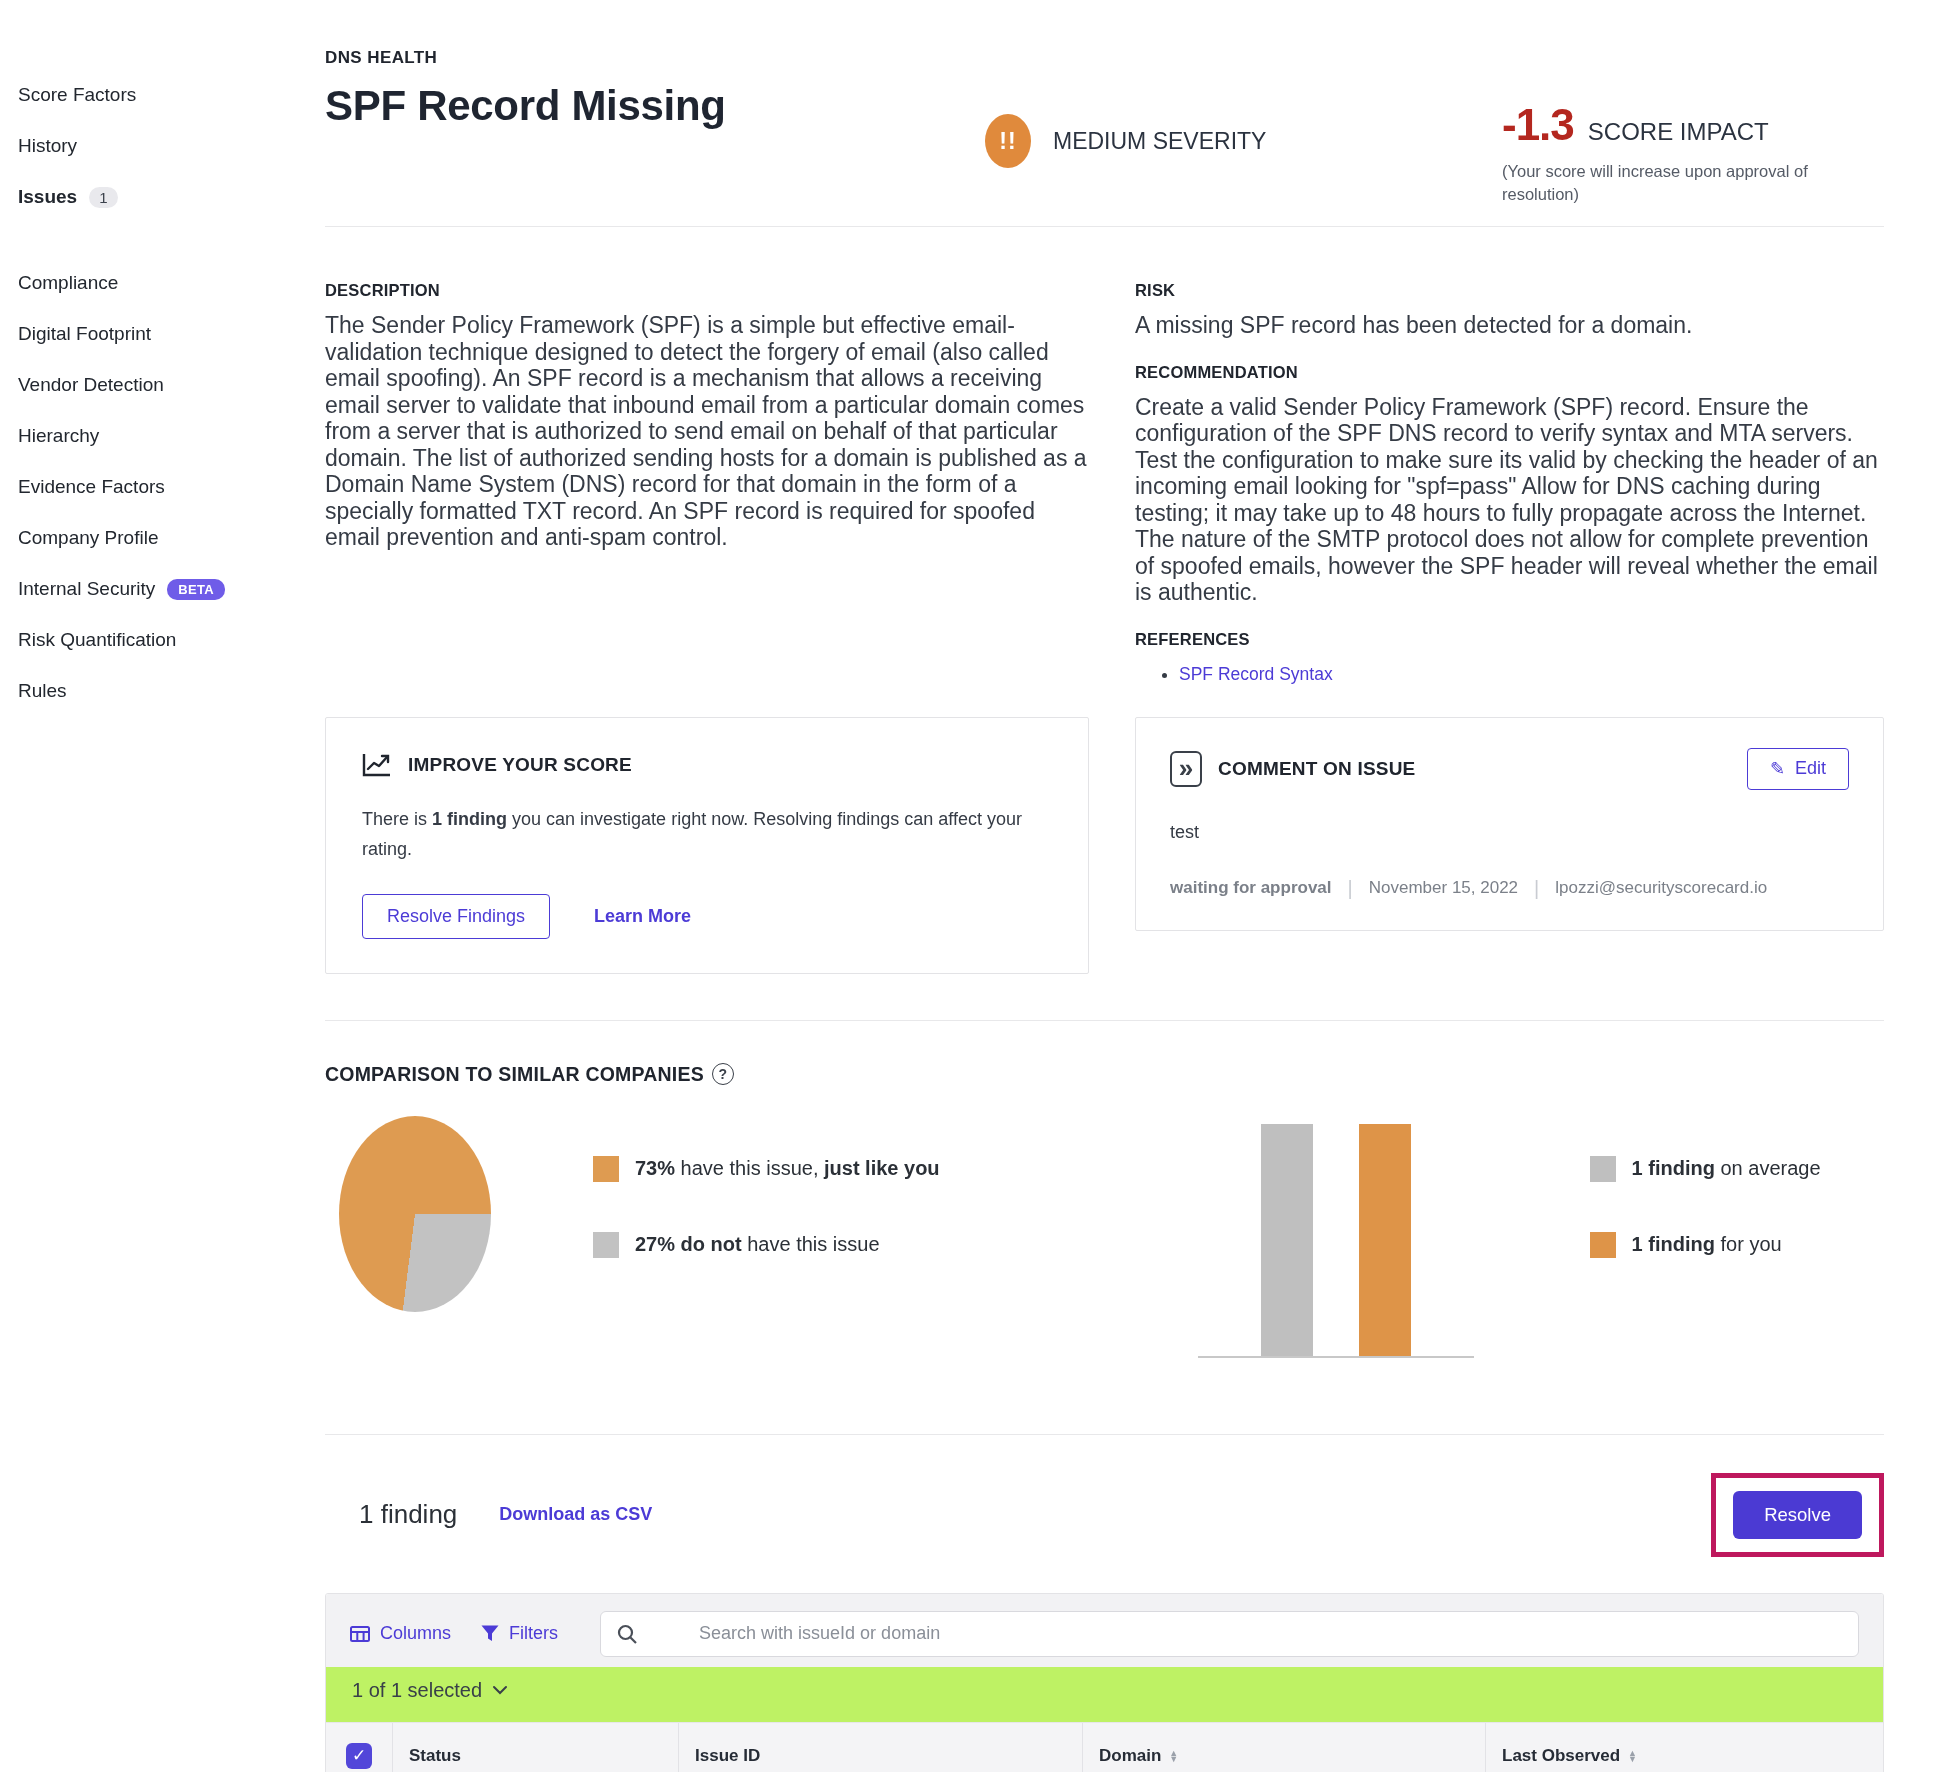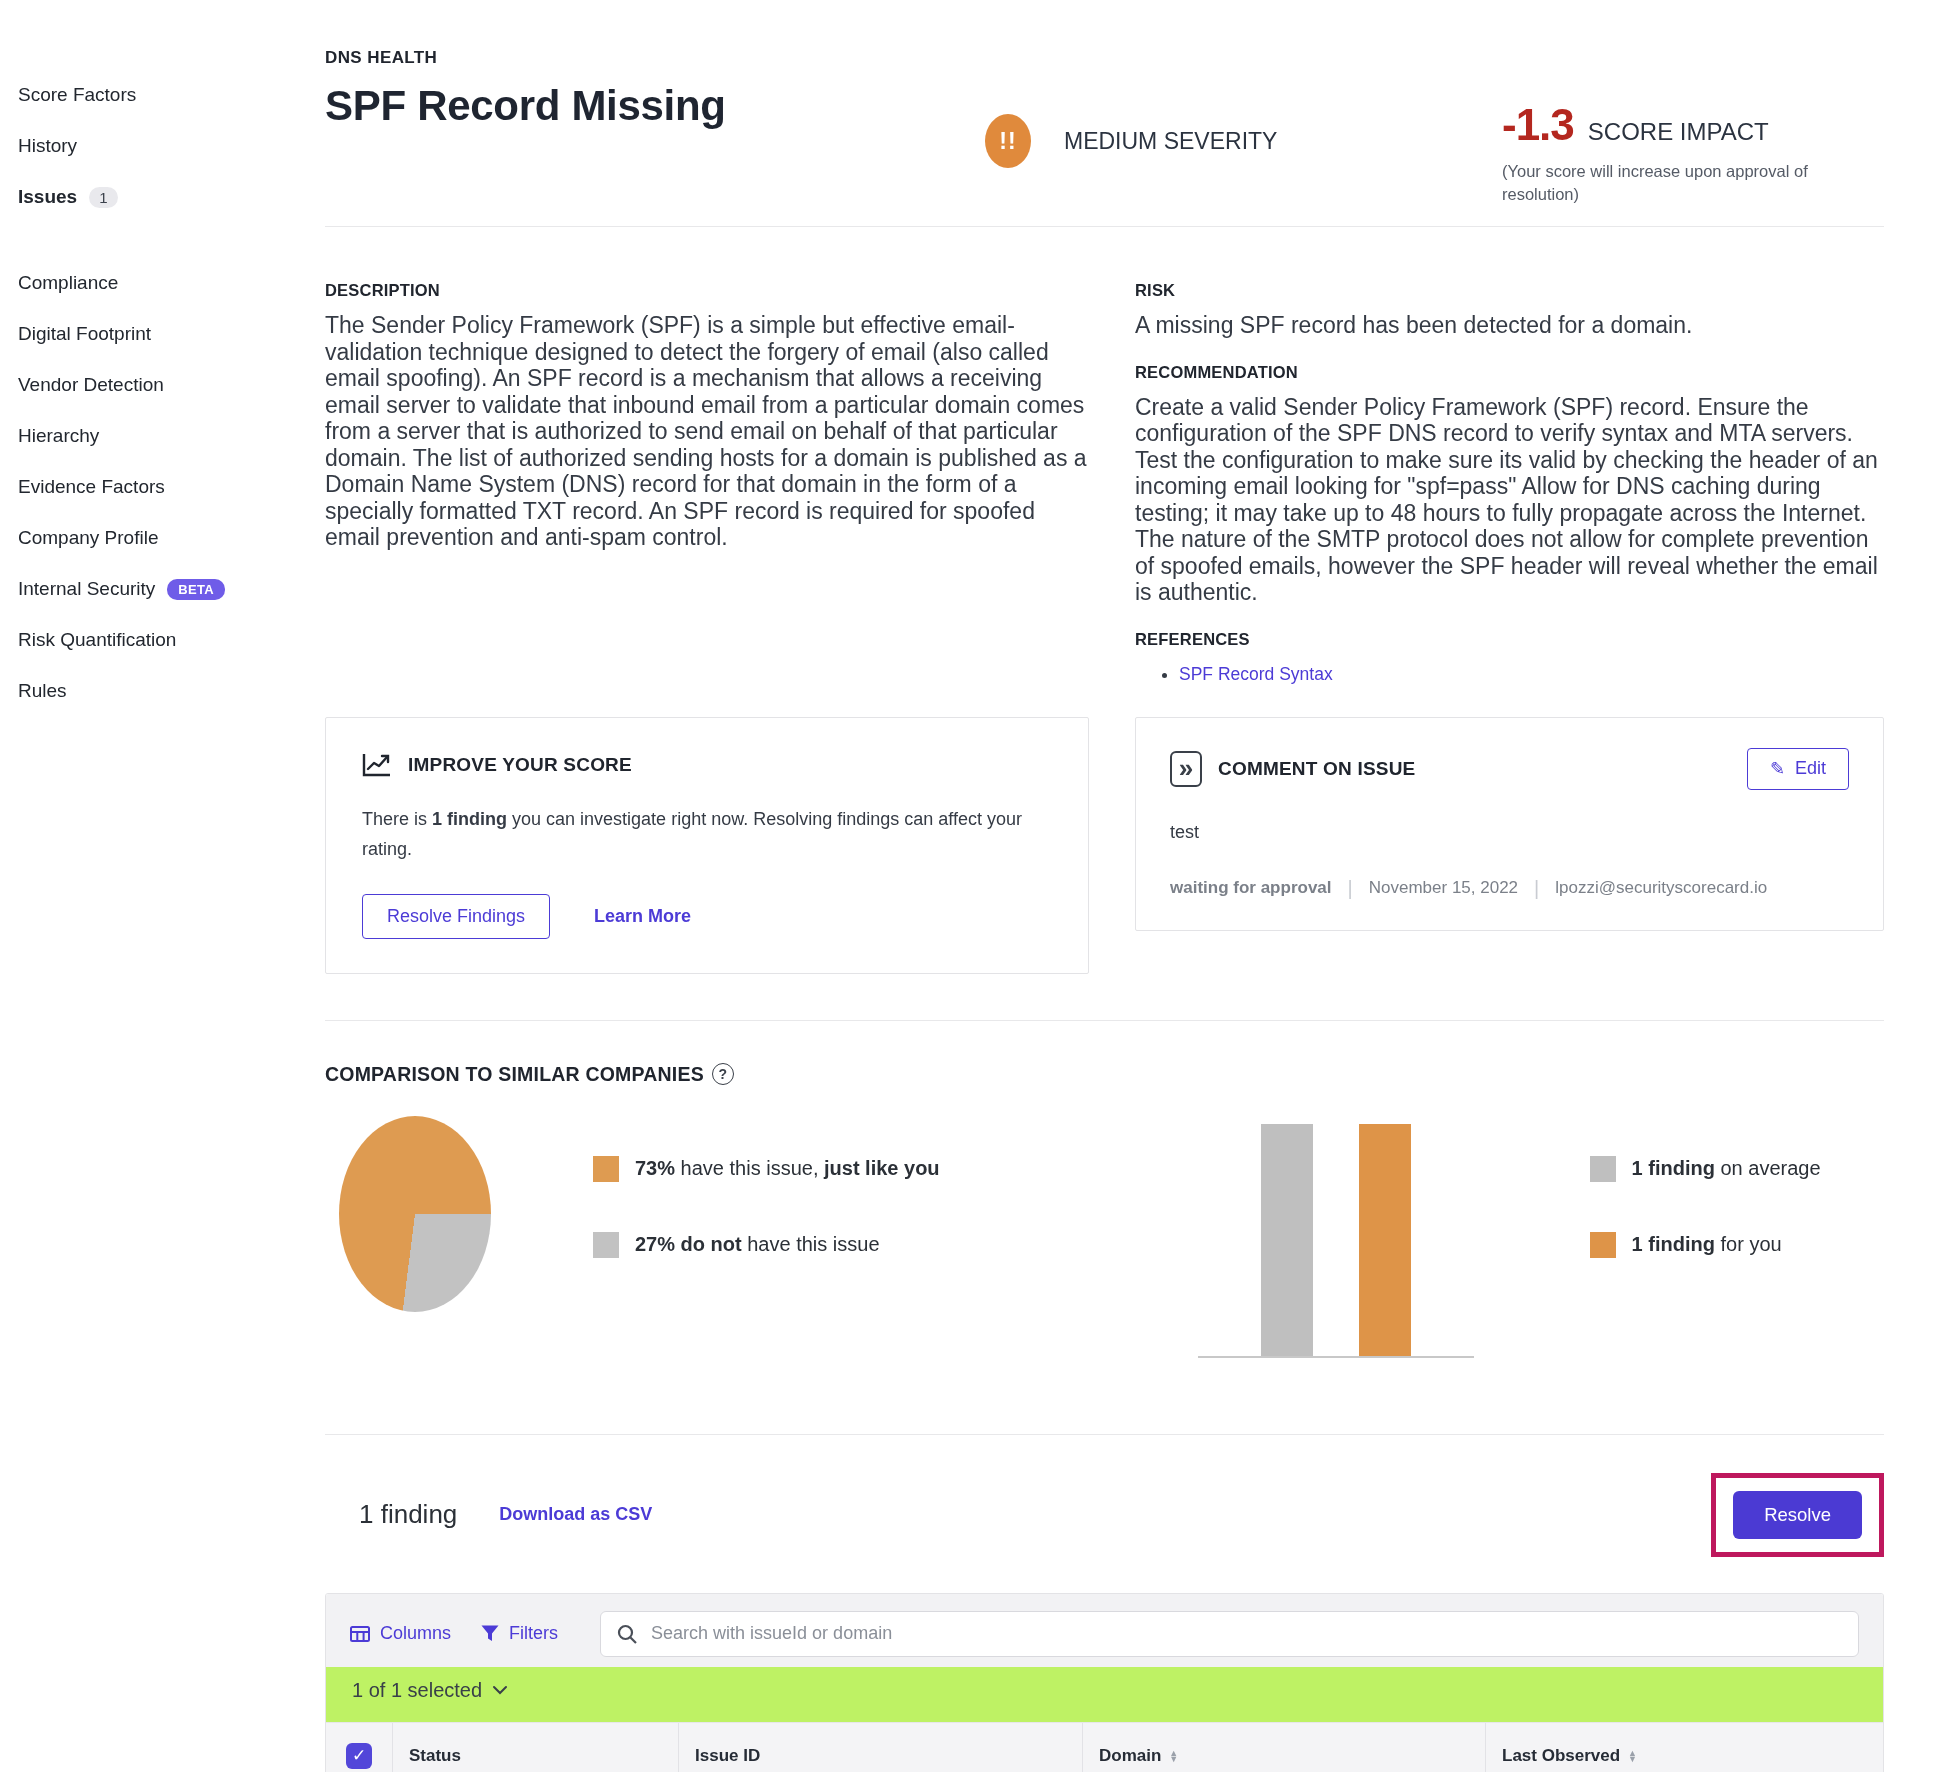--- a/index.html
+++ b/index.html
@@ -26,21 +26,21 @@
   .main { flex:1; padding:48px 64px 0 75px; }
 
   .page-header { display:flex; align-items:flex-start; min-height:178px; }
   .ph-left { width:660px; }
   .category { font-size:17px; font-weight:bold; letter-spacing:.4px; color:#20252e; }
   .page-title { font-size:42px; font-weight:bold; color:#1f2531; margin-top:14px; letter-spacing:-.3px; }
   .ph-sev { display:flex; align-items:center; gap:22px; margin-top:66px; }
   .sev-icon { width:46px; height:54px; border-radius:50%; background:#e08a3c; color:#fff;
     display:flex; align-items:center; justify-content:center;
     font-size:23px; font-weight:800; letter-spacing:1px; }
-  .sev-label { font-size:23px; color:#2b3340;margin-left:11px; }
+  .sev-label { font-size:23px; color:#2b3340; }
   .ph-score { margin-left:auto; width:382px; margin-top:52px; }
   .score-line { display:flex; align-items:baseline; gap:14px; }
   .score-value { font-size:44px; font-weight:bold; color:#b4271f; letter-spacing:-1px; }
   .score-label { font-size:24px; color:#2b3340; }
   .score-note { font-size:16.5px; color:#555b66; line-height:23px; margin-top:10px; width:340px; }
 
   .divider { border-top:1px solid #e8e8ea; }
 
   
   .cols { display:flex; gap:46px; }
@@ -116,21 +116,21 @@
 
   
   .table-card { border:1px solid #e3e3e6; border-radius:3px; margin-top:36px; overflow:hidden; }
   .table-toolbar { background:#f2f2f4; display:flex; align-items:center; gap:30px; padding:17px 24px 10px; }
   .tool-btn { display:flex; align-items:center; gap:10px; background:none; border:none;
     color:#4c3bd6; font-size:18px; cursor:pointer;
     font-family:"Liberation Sans","DejaVu Sans",sans-serif; }
   .search-box { flex:1; height:46px; background:#fff; border:1px solid #d9d9de; border-radius:6px;
     display:flex; align-items:center; gap:14px; padding:0 16px; margin-left:12px; }
   .search-box input { border:none; outline:none; flex:1; font-size:18px; color:#a21caf;
-    font-family:"Liberation Sans","DejaVu Sans",sans-serif; background:transparent; }
+    font-family:"Liberation Sans","DejaVu Sans",sans-serif; background:transparent;margin-left:48px; }
   .search-box input::placeholder { color:#8a8f98; }
   .selected-row { background:#bef264; padding:12px 26px 20px; display:flex; align-items:center; gap:10px;
     font-size:20px; color:#394049; cursor:pointer; }
   .grid-row { display:grid; grid-template-columns:66px 286px 404px 403px 1fr; }
   .thead { background:#f4f4f6; border-top:1px solid #e7e7ea; border-bottom:1px solid #e7e7ea; }
   .th { font-size:17px; font-weight:bold; color:#262c36; padding:20px 16px;
     display:flex; align-items:center; gap:8px; border-left:1px solid #e2e2e6; min-height:60px; }
   .th.cb-cell { border-left:none; justify-content:center; }
   .sort-icon { display:inline-flex; flex-direction:column; line-height:6px; font-size:9px; color:#9aa0aa; }
   .tbody-row { background:#eceaf7; }

